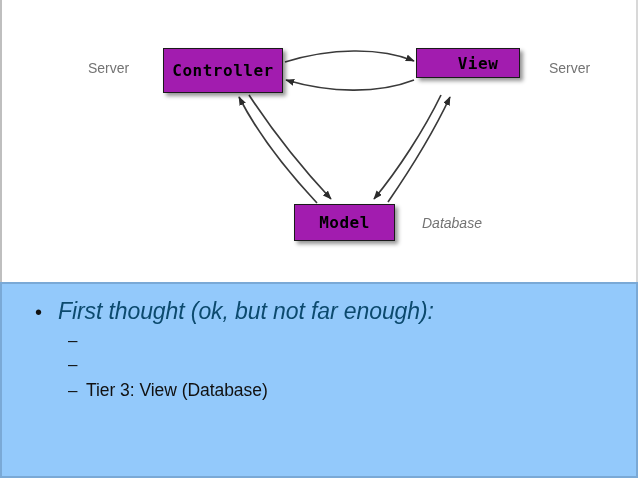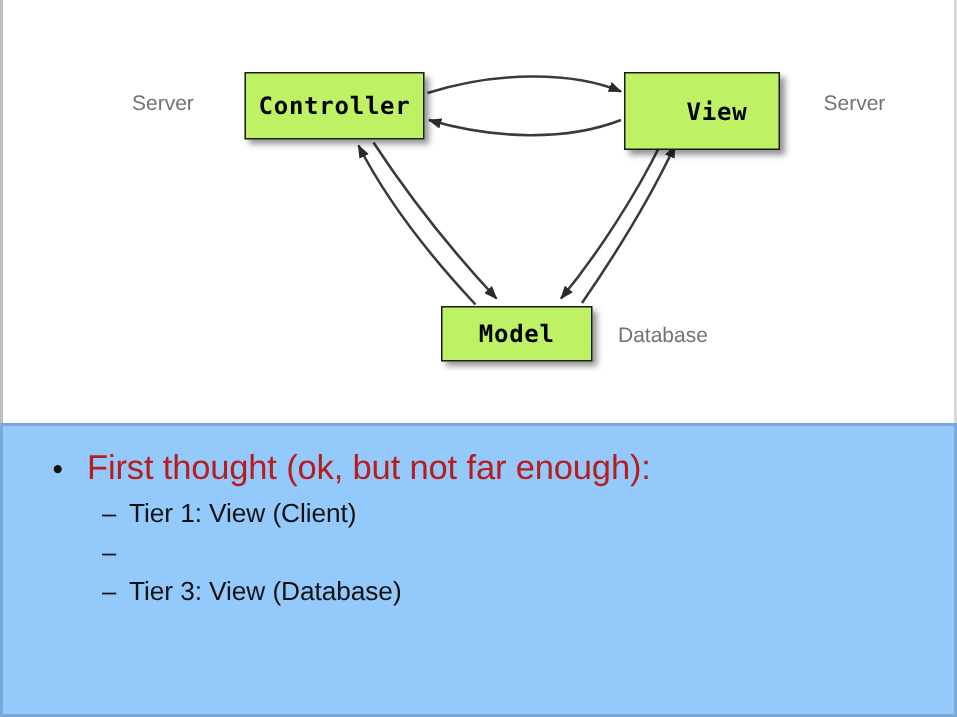--- a/index.html
+++ b/index.html
@@ -44,21 +44,21 @@
     width: 638px;
     height: 282px;
   }
   #diagram-svg {
     position: absolute;
     left: 0; top: 0;
   }
 
   .node-box {
     position: absolute;
-    background: #bef264;
+    background: #a21caf;
     border: 1.6px solid #1a1a1a;
     box-shadow: 3px 3px 4px rgba(0,0,0,0.42);
     display: flex;
     align-items: center;
     justify-content: center;
     font-family: "DejaVu Sans Mono", "Liberation Mono", monospace;
     font-weight: bold;
     color: #000000;
     letter-spacing: 0.5px;
     box-sizing: border-box;
@@ -69,21 +69,21 @@
     left: 163px;
     top: 48px;
     width: 120px;
     height: 45px;
     font-size: 16px;
   }
   #node-view {
     left: 416px;
     top: 48px;
     width: 104px;
-    height: 52px;
+    height: 30px;
     font-size: 16px;
     padding-left: 20px;
   }
   #node-model {
     left: 294px;
     top: 204px;
     width: 101px;
     height: 37px;
     font-size: 16px;
   }
@@ -91,21 +91,21 @@
   .side-label {
     position: absolute;
     font-family: "Liberation Sans", sans-serif;
     font-size: 14px;
     color: #737373;
     white-space: nowrap;
     z-index: 2;
   }
   #label-server { left: 88px;  top: 60px; }
   #label-client { left: 549px; top: 60px; }
-  #label-database { left: 412px; top: 215px; }
+  #label-database { left: 422px; top: 215px; font-style: italic; }
 
   
   #content-panel {
     position: absolute;
     left: 0;
     top: 282px;
     width: 638px;
     height: 196px;
     background: #93c9fb;
     border-top: 2px solid #7aa9d6;
@@ -131,22 +131,23 @@
   .bullet-l1 .marker {
     width: 23px;
     flex: 0 0 23px;
     font-size: 20px;
     line-height: 1;
     color: #111111;
   }
   .bullet-l1 .text {
     font-size: 23px;
     line-height: 1.18;
-    color: #b91c1c;
+    color: #0c4a6e;
     letter-spacing: -0.1px;
+    font-style: italic;
   }
 
   .bullet-l2 {
     display: flex;
     align-items: baseline;
     padding-left: 66px;
     margin-top: 7px;
   }
   .bullet-l2 .marker {
     width: 18px;
@@ -218,21 +219,20 @@
   <div id="content-panel">
     <div id="bullet-list">
 
       <div class="bullet-l1">
         <span class="marker">•</span>
         <span class="text">First thought (ok, but not far enough):</span>
       </div>
 
       <div class="bullet-l2">
         <span class="marker">–</span>
-        <span class="text">Tier 1: View (Client)</span>
       </div>
 
       <div class="bullet-l2">
         <span class="marker">–</span>
       </div>
 
       <div class="bullet-l2">
         <span class="marker">–</span>
         <span class="text">Tier 3: View (Database)</span>
       </div>

